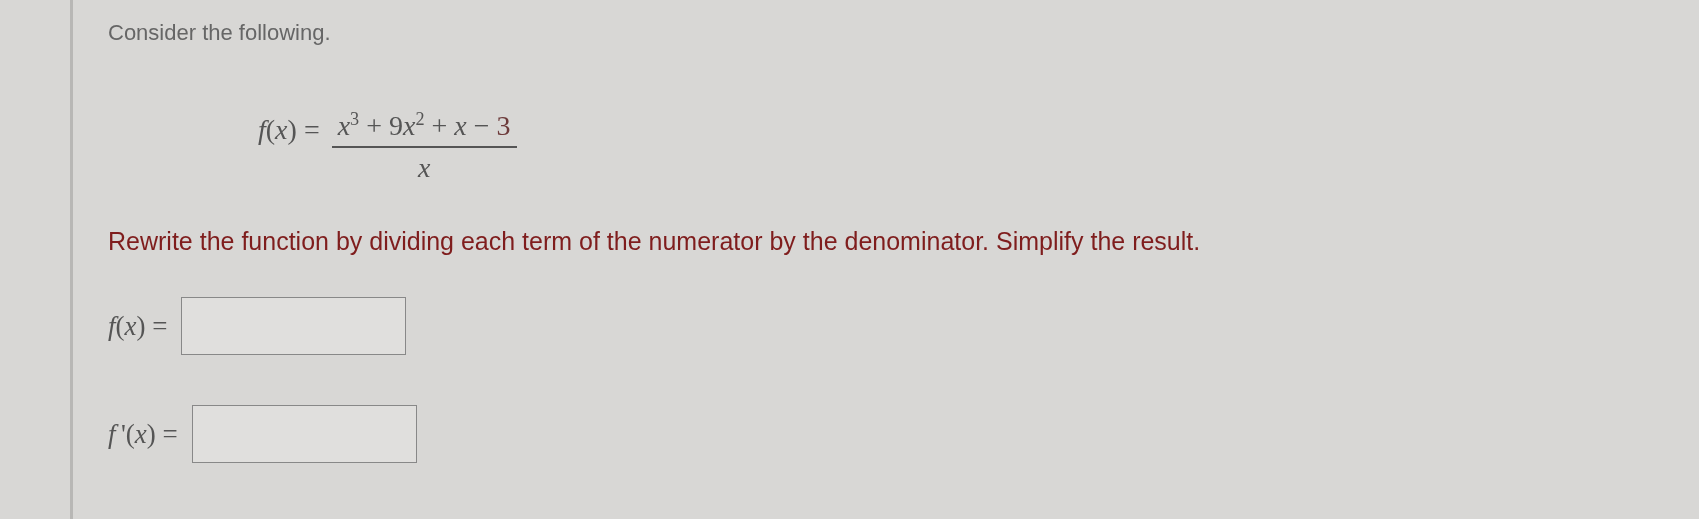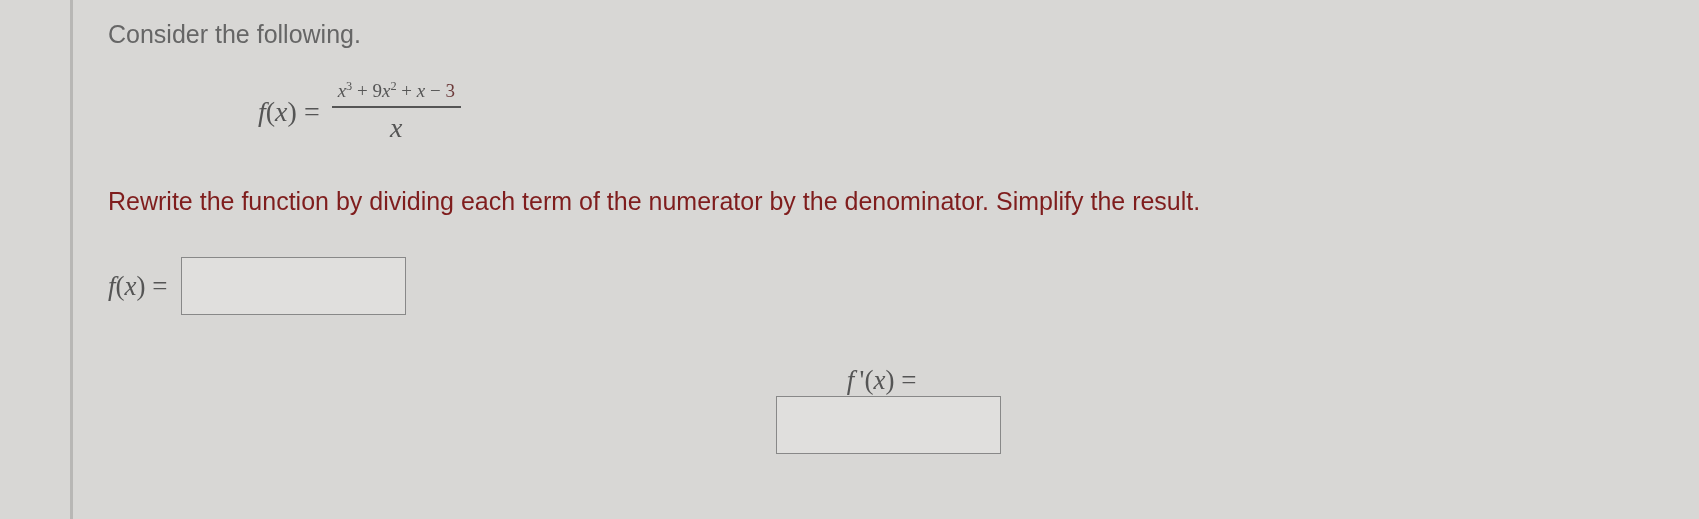--- a/index.html
+++ b/index.html
@@ -14,21 +14,21 @@
   }
   .page {
     border-left: 3px solid #b8b7b5;
     margin-left: 70px;
     padding: 20px 30px 30px 35px;
     height: 100%;
   }
   .prompt {
     color: #666;
     margin-bottom: 30px;
-    font-size: 25px;
+    font-size: 22px;
   }
   .equation-block {
     margin-left: 150px;
     margin-bottom: 40px;
     display: flex;
     align-items: center;
     font-family: 'Times New Roman', serif;
     font-style: italic;
     font-size: 28px;
     color: #555;
@@ -38,21 +38,22 @@
   }
   .fraction {
     display: inline-flex;
     flex-direction: column;
     align-items: center;
     vertical-align: middle;
   }
   .numerator {
     padding: 0 6px 4px 6px;
     border-bottom: 2px solid #555;
-    font-size: 19px;
+    font-size: 28px;
+    margin-top: 33px;
   }
   .denominator {
     padding-top: 4px;
     font-size: 28px;
   }
   sup {
     font-size: 0.65em;
     vertical-align: super;
     font-style: normal;
   }
@@ -113,20 +114,20 @@
   <p class="instruction">Rewrite the function by dividing each term of the numerator by the denominator. Simplify the result.</p>
 
   <div class="answer-row">
     <span class="answer-label">
       <span>f</span><span class="eq-sign">(</span><span>x</span><span class="eq-sign">)</span>&nbsp;<span class="eq-sign">=</span>
     </span>
     <input type="text" class="input-box" value="" style="">
   </div>
 
 
-  <div class="answer-row" style="margin-bottom:0;flex-direction:column;">
+  <div class="answer-row" style="margin-bottom:0;">
     <span class="answer-label">
       <span>f</span><span class="eq-sign"> '(</span><span>x</span><span class="eq-sign">)</span>&nbsp;<span class="eq-sign">=</span>
     </span>
     <input type="text" class="input-box" value="" style="">
   </div>
 
 </div>
 
 </body></html>

